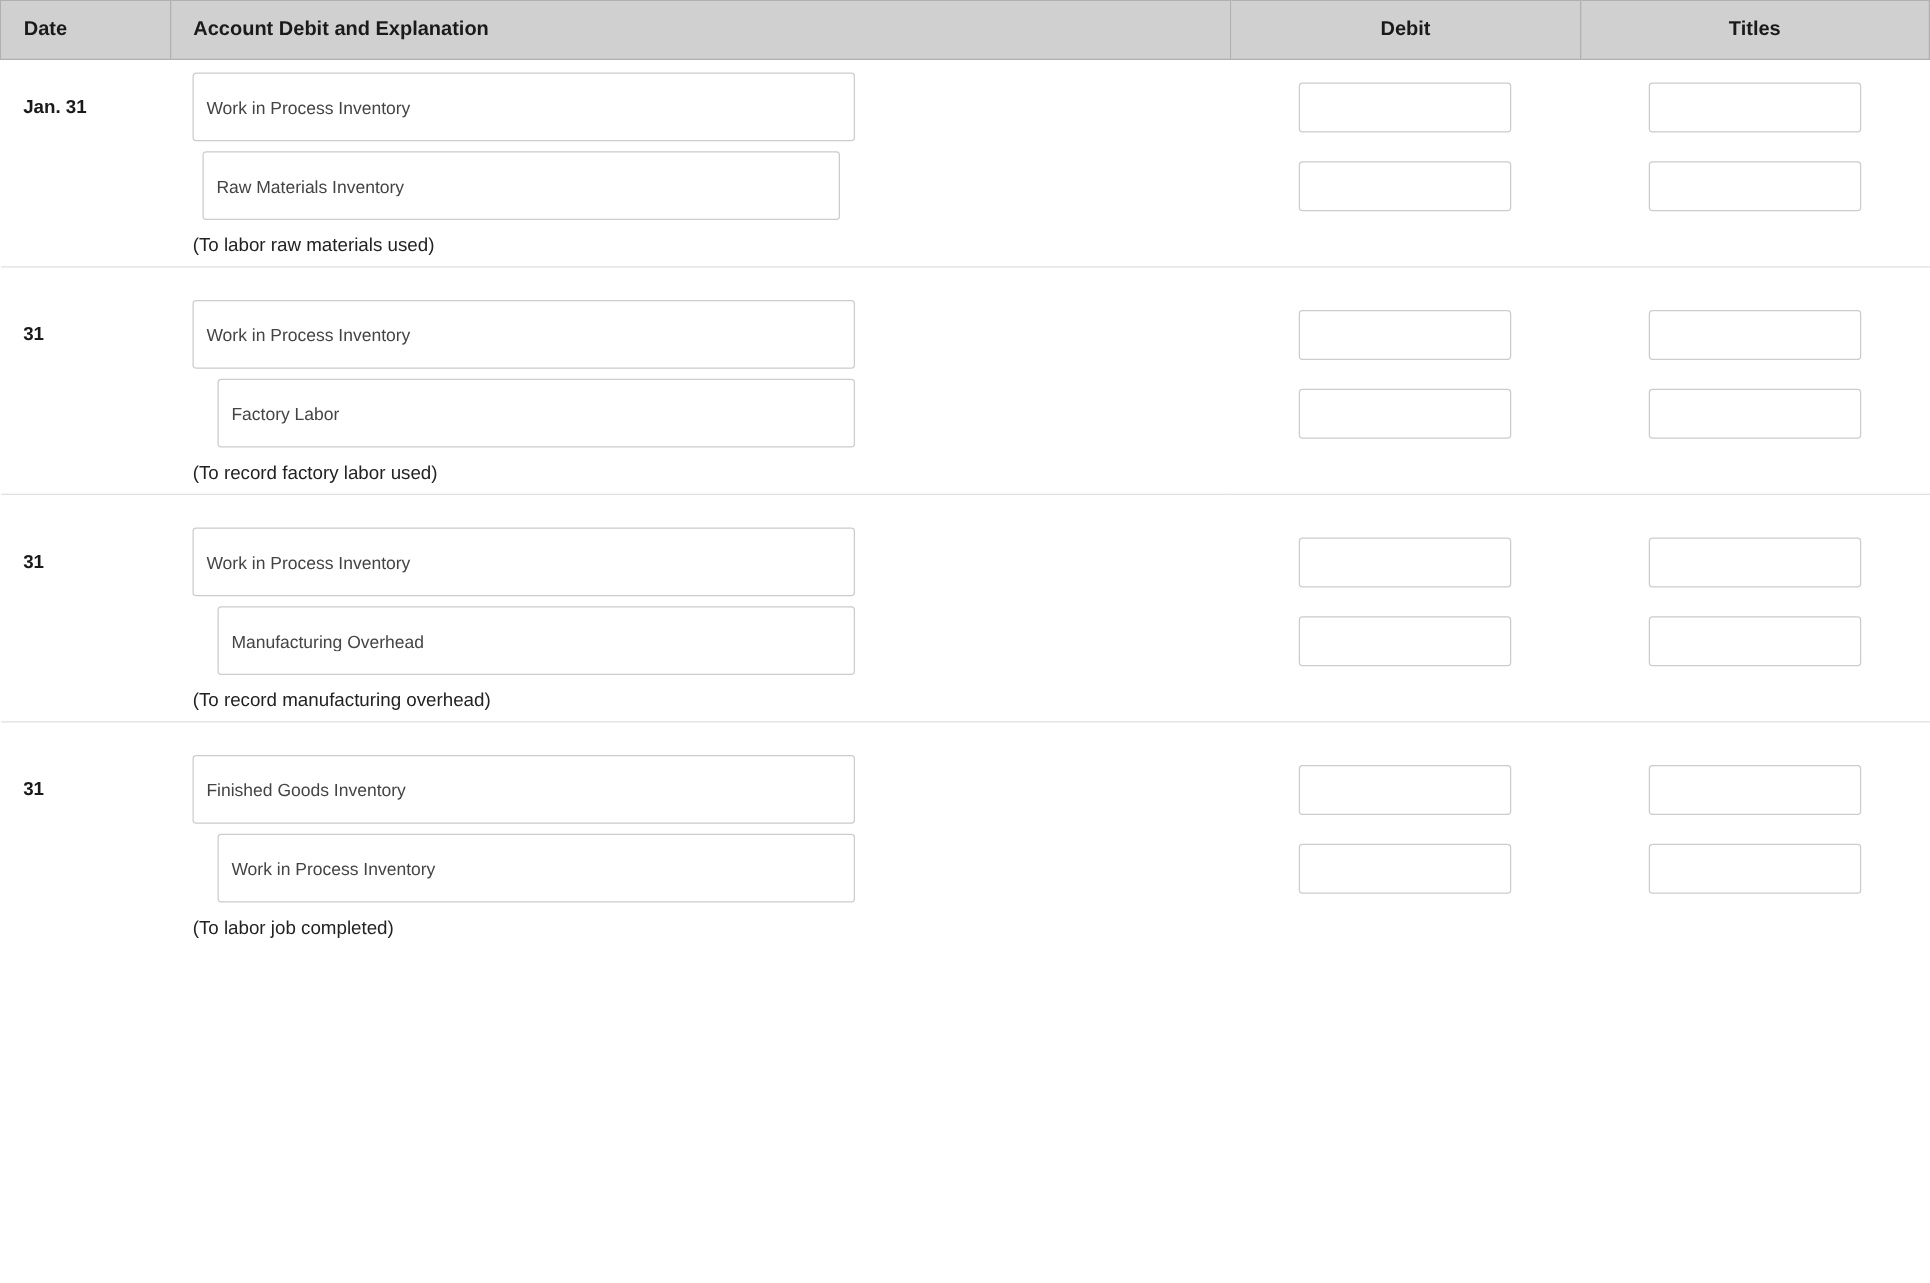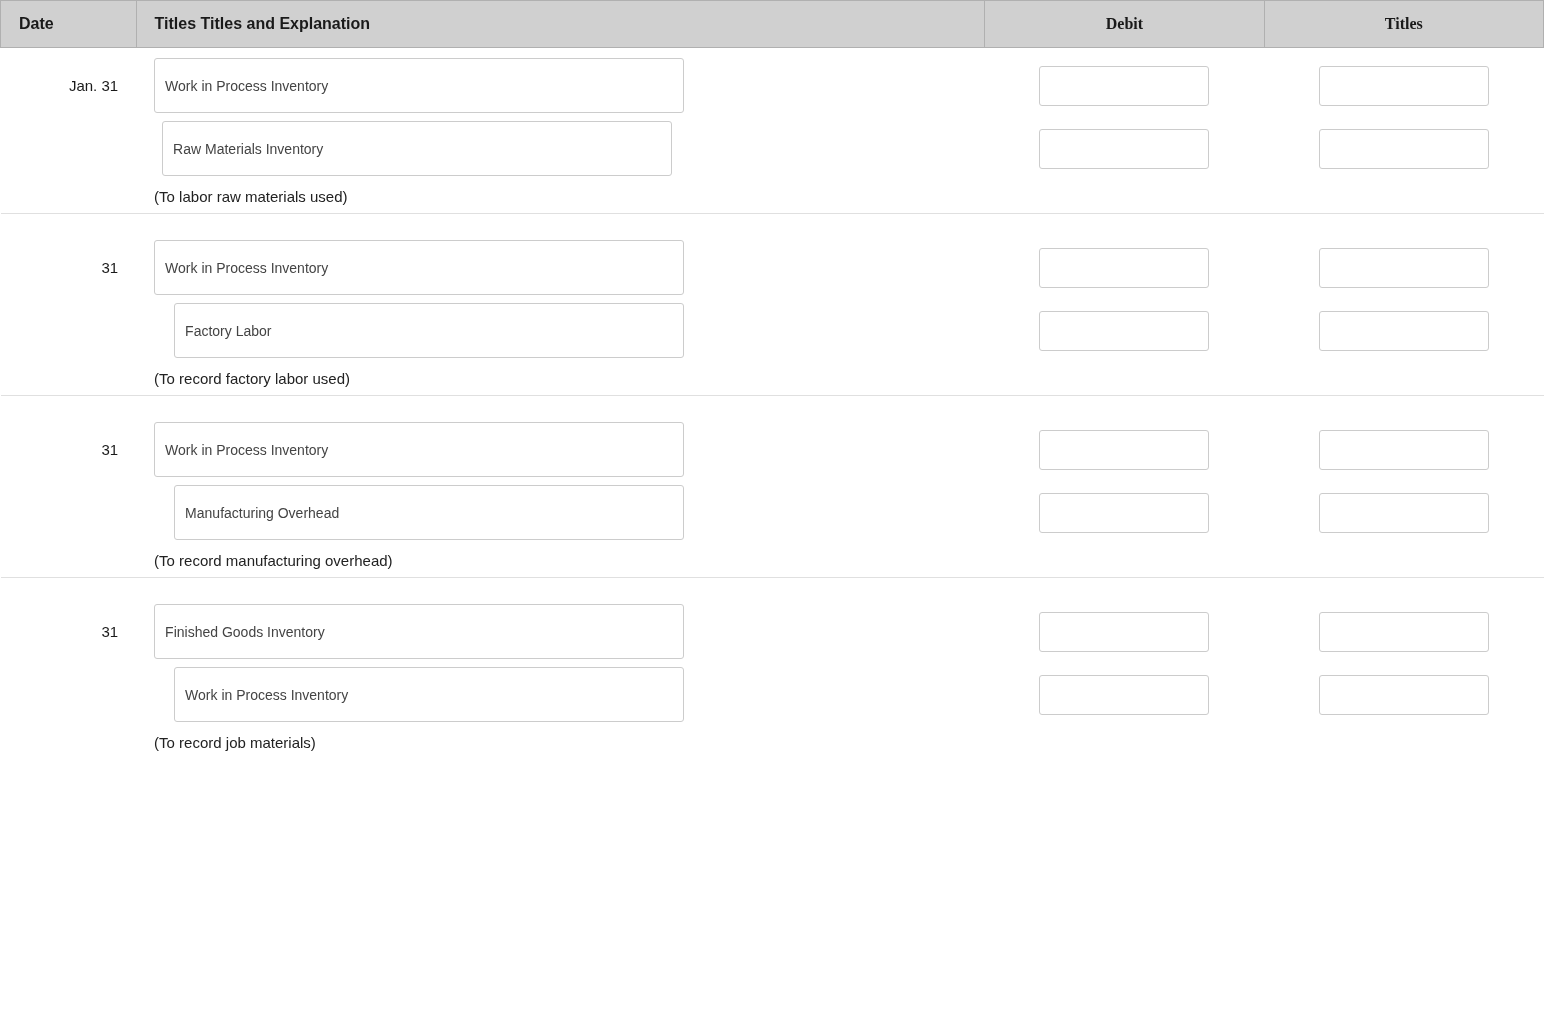--- a/index.html
+++ b/index.html
@@ -31,44 +31,42 @@
       text-align: left;
       font-weight: 700;
       font-size: 16px;
       border: 1px solid #b0b0b0;
     }
 
     .header-row th.debit-col,
     .header-row th.credit-col {
       text-align: center;
       width: 200px;
-      font-family: Liberation Serif, serif;
     }
 
     .header-row th.account-col {
       width: 55%;
     }
 
     .header-row th.date-col {
       width: 100px;
     }
 
     .journal-table td {
       padding: 8px 18px;
       vertical-align: middle;
       border: none;
     }
 
     .date-cell {
       font-size: 15px;
-      font-weight: 400;
+      font-weight: 700;
       vertical-align: top;
       padding-top: 16px;
       width: 100px;
-      text-align: right;
     }
 
     .account-input {
       width: 100%;
       max-width: 530px;
       height: 55px;
       border: 1px solid #cccccc;
       border-radius: 3px;
       padding: 6px 10px;
       font-size: 14px;
@@ -118,21 +116,21 @@
       border-right: 1px solid #c0c0c0;
     }
   </style>
 </head>
 <body>
 
 <table class="journal-table">
   <thead>
     <tr class="header-row">
       <th class="date-col">Date</th>
-      <th class="account-col">Titles Titles and Explanation</th>
+      <th class="account-col">Account Debit and Explanation</th>
       <th class="debit-col">Debit</th>
       <th class="credit-col outer-border">Titles</th>
     </tr>
   </thead>
   <tbody id="journal-body">
   <tr class="entry-row">
         <td class="date-cell">Jan. 31</td>
         <td><input type="text" class="account-input" value="Work in Process Inventory" style=""></td>
         <td class="debit-td"><input type="text" class="amount-input" style=""></td>
         <td class="credit-td outer-border"><input type="text" class="amount-input" style=""></td>
@@ -195,16 +193,16 @@
         <td class="credit-td outer-border"><input type="text" class="amount-input" style=""></td>
       </tr>
       <tr class="sub-row">
         <td class="date-cell"></td>
         <td><input type="text" class="account-input" value="Work in Process Inventory" style="margin-left: 20px; max-width: 510px;"></td>
         <td class="debit-td"><input type="text" class="amount-input" style=""></td>
         <td class="credit-td outer-border"><input type="text" class="amount-input" style=""></td>
       </tr>
       <tr>
     <td></td>
-    <td class="note-cell" colspan="3">(To record job materials)</td>
+    <td class="note-cell" colspan="3">(To labor job completed)</td>
   </tr>
     </tbody>
 </table>
 
 </body></html>

